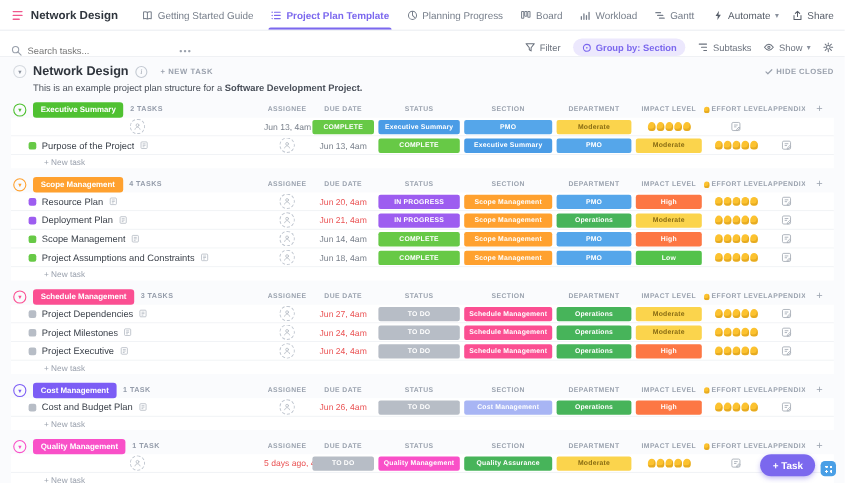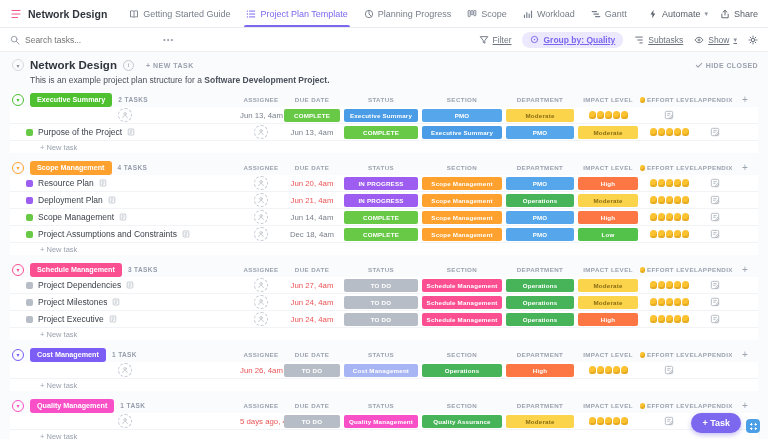--- a/index.html
+++ b/index.html
@@ -5,34 +5,34 @@
   * { margin:0; padding:0; box-sizing:border-box; }
   html,body { width:768px; height:439px; overflow:hidden; }
   body { font-family:"Liberation Sans", sans-serif; background:#fff; color:#3f454d; font-size:10px; }
 
   
   .topbar { height:28px; display:flex; align-items:center; border-bottom:1px solid #e9ebf0; padding:0 10px 0 10px; gap:6px; background:#fff; }
   .ws-icon { color:#f0578c; display:flex; }
   .ws-title { font-weight:bold; font-size:10.5px; color:#2f353d; margin-right:8px; white-space:nowrap; }
   .tabs { display:flex; align-items:stretch; flex:1; height:100%; overflow:hidden; }
   .tab { display:flex; align-items:center; gap:4px; padding:0 8px; color:#767e8a; font-size:9px; white-space:nowrap; position:relative; cursor:pointer; }
-  .tab.active { color:#7b68ee; font-weight:normal;text-align:center; }
+  .tab.active { color:#7b68ee; font-weight:bold;text-align:center; }
   .tab.active::after { content:""; position:absolute; left:6px; right:6px; bottom:0; height:2px; background:#7b68ee; border-radius:2px 2px 0 0; }
   .tab.addview { color:#8a919d; }
   .topbar-right { display:flex; align-items:center; gap:12px; color:#565d68; }
   .tb-btn { display:flex; align-items:center; gap:4px; background:none; border:none; font:inherit; color:inherit; font-size:9px; cursor:pointer; white-space:nowrap; }
   .caret { font-size:7px; color:#8a919d; }
 
   
-  .toolbar { height:24px; display:flex; align-items:center; padding:0 10px; border-bottom:1px solid #eef0f3; gap:8px; background:#fff; }
+  .toolbar { height:24px; display:flex; align-items:flex-end; padding:0 10px; border-bottom:1px solid #eef0f3; gap:8px; background:#fff; }
   .search { display:flex; align-items:center; gap:5px; color:#9aa1ac; }
   .search input { border:none; outline:none; font-size:8.5px; width:130px; color:#5a616c; background:transparent; font-family:inherit; }
   .dots { color:#9aa1ac; font-size:8px; letter-spacing:1px; background:none; border:none; cursor:pointer; }
   .toolbar-right { margin-left:auto; display:flex; align-items:center; gap:11px; color:#6a717d; font-size:8.5px; }
-  .t-item { display:flex; align-items:center; gap:4px; background:none; border:none; font:inherit; color:#6a717d; cursor:pointer; white-space:nowrap;text-decoration:underline; }
+  .t-item { display:flex; align-items:center; gap:4px; background:none; border:none; font:inherit; color:#6a717d; cursor:pointer; white-space:nowrap; }
   .groupby { background:#ece8fd; color:#7b68ee; border-radius:10px; padding:3px 8px; font-weight:bold; }
   .groupby .icn { color:#7b68ee; }
 
   
   .content { background:#fafbfd; height:387px; overflow:hidden; padding:4px 10px 0 10px; position:relative; }
   .list-header { display:flex; align-items:center; gap:6px; height:18px; padding-left:2px; }
   .lh-chev { width:12px; height:12px; border-radius:50%; color:#8a919d; border:1px solid #d6dae0; display:flex; align-items:center; justify-content:center; font-size:6px; cursor:pointer; }
   .list-title { font-size:11.5px; font-weight:bold; color:#2f353d; }
   .info-icn { width:11px; height:11px; border-radius:50%; border:1px solid #c3c9d2; color:#9aa1ac; font-size:7px; display:flex; align-items:center; justify-content:center; font-style:italic; font-family:"Liberation Serif",serif; }
   .newtask-hd { color:#9aa1ad; font-size:7px; font-weight:bold; letter-spacing:.5px; margin-left:6px; cursor:pointer; }
@@ -122,21 +122,21 @@
           <span>Planning Progress</span>
         </div>
         <div class="tab">
           <span class="icn">
             <svg width="10" height="10" viewBox="0 0 12 12" fill="none" stroke="currentColor" stroke-width="1.1">
               <rect x="1.4" y="1.8" width="2.4" height="7.4" rx=".6"></rect>
               <rect x="4.8" y="1.8" width="2.4" height="5" rx=".6"></rect>
               <rect x="8.2" y="1.8" width="2.4" height="6.2" rx=".6"></rect>
             </svg>
           </span>
-          <span>Scope</span>
+          <span>Board</span>
         </div>
         <div class="tab">
           <span class="icn">
             <svg width="10" height="10" viewBox="0 0 12 12" fill="none" stroke="currentColor" stroke-width="1.4" stroke-linecap="round">
               <path d="M1.8 10.2V7.4M4.6 10.2V4.4M7.4 10.2V6.2M10.2 10.2V2.6"></path>
             </svg>
           </span>
           <span>Workload</span>
         </div>
         <div class="tab">
@@ -190,21 +190,21 @@
           </span>
         <span>Filter</span>
       </button>
       <button class="t-item groupby">
         <span class="icn">
             <svg width="9" height="9" viewBox="0 0 12 12" fill="none" stroke="currentColor" stroke-width="1.3" stroke-linecap="round">
               <circle cx="6" cy="6" r="4.2"></circle>
               <circle cx="6" cy="6" r="1" fill="currentColor" stroke="none"></circle>
             </svg>
           </span>
-        <span>Group by: Quality</span>
+        <span>Group by: Section</span>
       </button>
       <button class="t-item">
         <span class="icn">
             <svg width="10" height="10" viewBox="0 0 12 12" fill="none" stroke="currentColor" stroke-width="1.2" stroke-linecap="round">
               <path d="M2 2.5h8M4.5 6h5.5M7 9.5h3"></path>
             </svg>
           </span>
         <span>Subtasks</span>
       </button>
       <button class="t-item">
@@ -531,21 +531,21 @@
               </span>
       </div>
       <div class="assignee">
               <span class="avatar-dashed">
                 <svg width="8" height="8" viewBox="0 0 12 12" fill="none" stroke="currentColor" stroke-width="1.1" stroke-linecap="round">
                   <circle cx="6" cy="4.2" r="1.9"></circle>
                   <path d="M2.6 9.8c.7-2.1 2.1-2.9 3.4-2.9s2.7.8 3.4 2.9"></path>
                 </svg>
               </span>
             </div>
-      <div class="due" style="color:#7a818c">Dec 18, 4am</div>
+      <div class="due" style="color:#7a818c">Jun 18, 4am</div>
       <div>
               <div class="pill" style="background:#67c946">COMPLETE</div>
             </div>
       <div>
               <div class="pill" style="background:#ffa12f">Scope Management</div>
             </div>
       <div>
               <div class="pill" style="background:#55a6ea">PMO</div>
             </div>
       <div>
@@ -747,20 +747,30 @@
     <div class="col-label ">DUE DATE</div>
     <div class="col-label ">STATUS</div>
     <div class="col-label ">SECTION</div>
     <div class="col-label ">DEPARTMENT</div>
     <div class="col-label ">IMPACT LEVEL</div>
     <div class="col-label effort-head"><span class="effort-dot mini"></span>EFFORT LEVEL</div>
     <div class="col-label ">APPENDIX</div>
     <div class="addcol">+</div>
   </div>
           <div class="grid trow">
+      <div class="name-cell">
+        <span class="status-sq" style="background:#b7bdc6"></span>
+        <span class="task-name">Cost and Budget Plan</span>
+        <span class="desc-icn icn">
+                <svg width="8" height="8" viewBox="0 0 12 12" fill="none" stroke="currentColor" stroke-width="1.1" stroke-linejoin="round">
+                  <rect x="1.8" y="1.5" width="8.4" height="9" rx="1.2"></rect>
+                  <path d="M4 4.2h4M4 6.2h4M4 8.2h2.4"></path>
+                </svg>
+              </span>
+      </div>
       <div class="assignee">
               <span class="avatar-dashed">
                 <svg width="8" height="8" viewBox="0 0 12 12" fill="none" stroke="currentColor" stroke-width="1.1" stroke-linecap="round">
                   <circle cx="6" cy="4.2" r="1.9"></circle>
                   <path d="M2.6 9.8c.7-2.1 2.1-2.9 3.4-2.9s2.7.8 3.4 2.9"></path>
                 </svg>
               </span>
             </div>
       <div class="due" style="color:#ea5455">Jun 26, 4am</div>
       <div>

